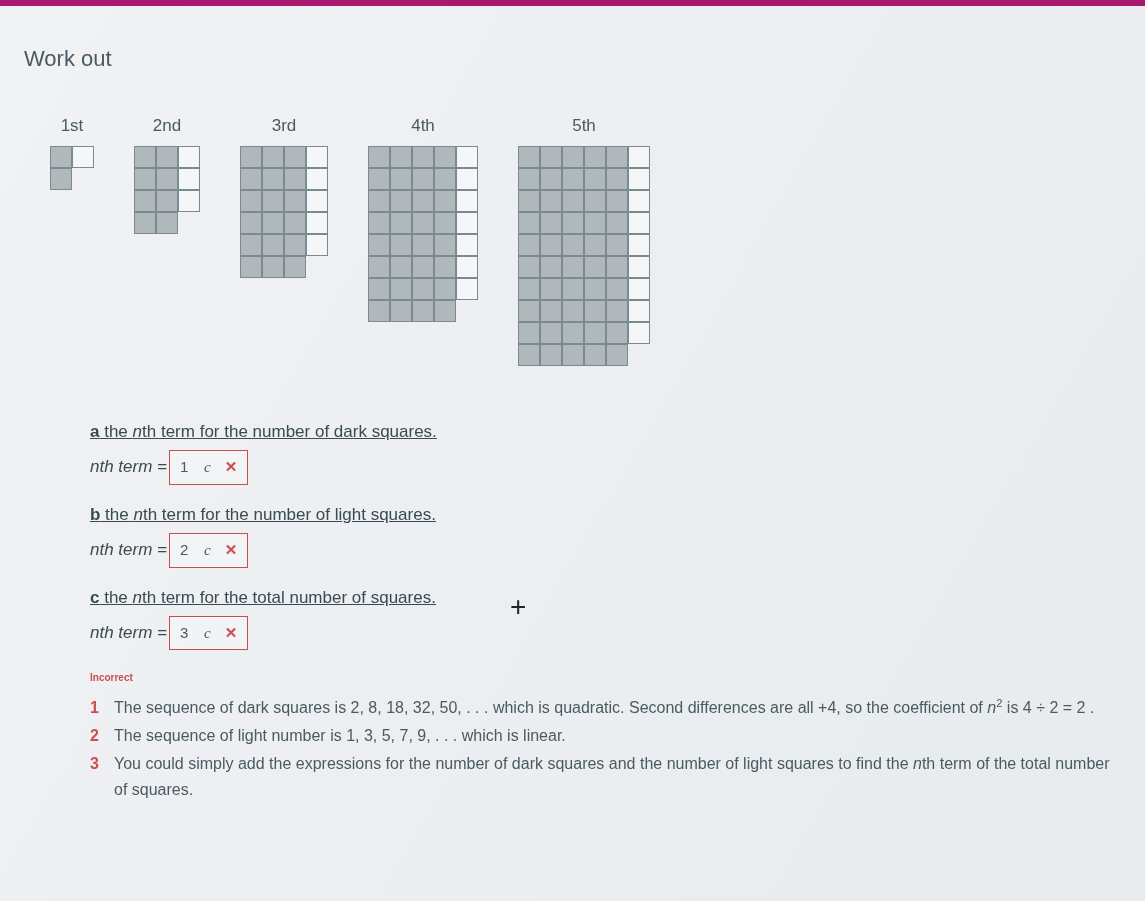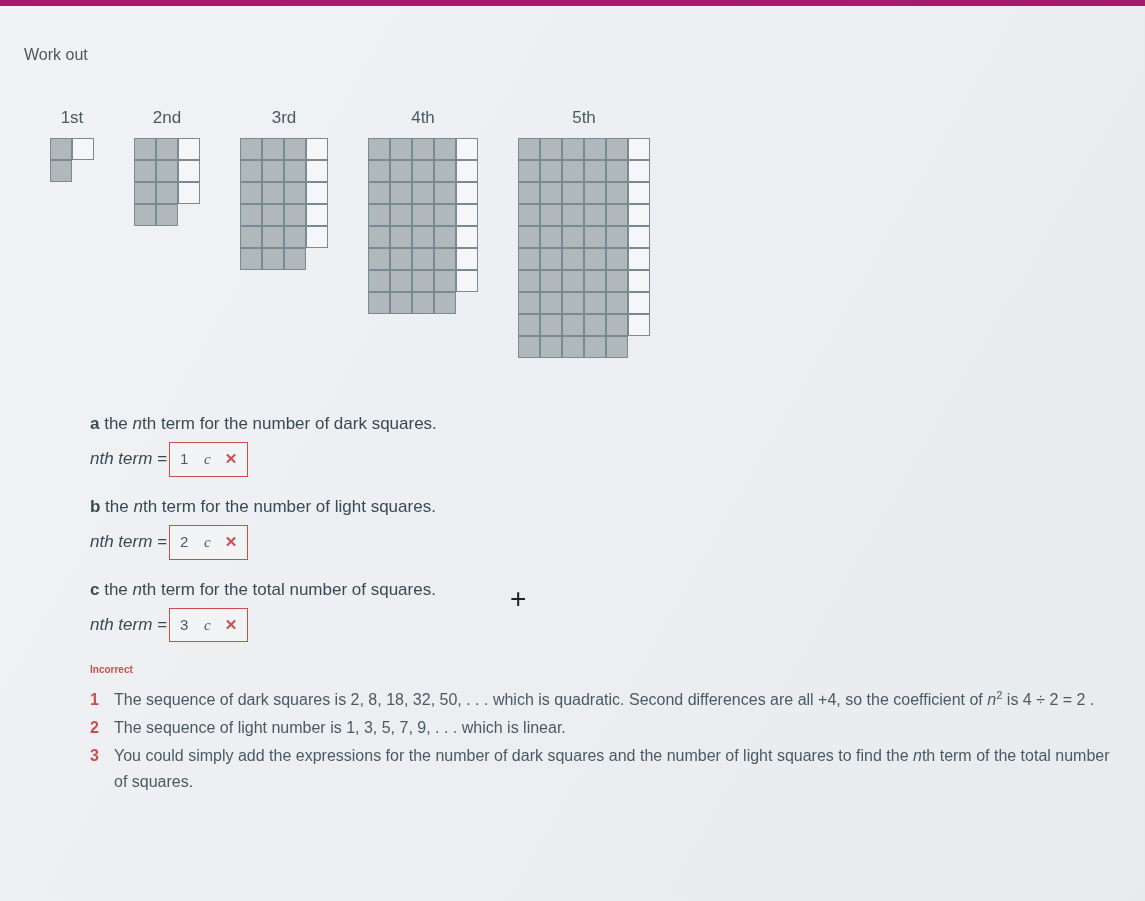--- a/index.html
+++ b/index.html
@@ -14,21 +14,21 @@
   }
   .topbar {
     height: 6px;
     background: #a8186e;
     width: 100%;
   }
   .page {
     padding: 40px 20px 20px 20px;
   }
   .title {
-    font-size: 16px;
+    font-size: 22px;
     color: #4a5a62;
     margin-bottom: 40px;
     margin-left: 4px;
   }
   .patterns-row {
     display: flex;
     gap: 40px;
     align-items: flex-start;
     margin-left: 30px;
     margin-bottom: 50px;
@@ -54,21 +54,21 @@
     border: 1px solid #7a8a92;
   }
   .dark { background: #b0b8bc; }
   .light { background: #f4f6f7; }
   .questions {
     margin-left: 70px;
     font-size: 17px;
     color: #3a4a52;
     line-height: 1.9;
   }
-  .q-line { margin-top: 10px; margin-bottom: 2px; }
+  .q-line { margin-top: 10px; margin-bottom: 2px; text-decoration: underline; }
   .q-line b { font-weight: 700; }
   .answer-line {
     display: flex;
     align-items: center;
     gap: 2px;
     margin-bottom: 14px;
     font-style: italic;
   }
   .answer-line .nth-label { font-style: italic; }
   .answer-box {

